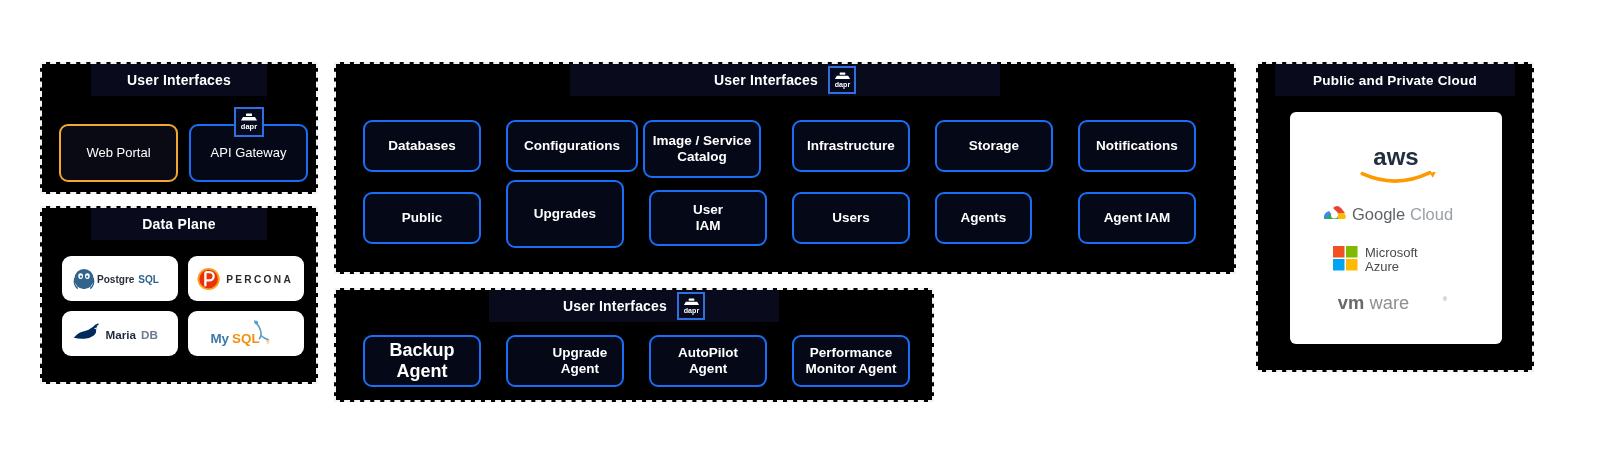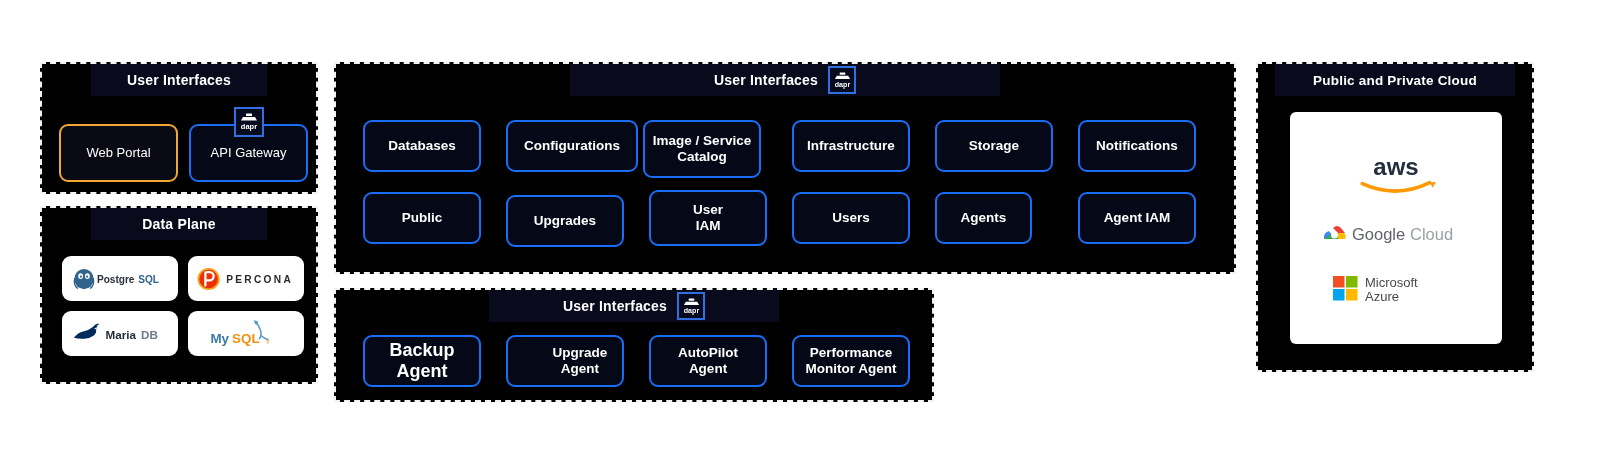--- a/index.html
+++ b/index.html
@@ -219,21 +219,21 @@
     <div class="card" style="left:599px; top:56px; width:118px; height:52px; font-size:13.5px;">
       <span>Storage</span>
     </div>
     <div class="card" style="left:742px; top:56px; width:118px; height:52px; font-size:13.5px;">
       <span>Notifications</span>
     </div>
 
     <div class="card" style="left:27px; top:128px; width:118px; height:52px; font-size:13.5px;">
       <span>Public</span>
     </div>
-    <div class="card" style="left:170px; top:131px; width:118px; height:52px; font-size:13.5px;">
+    <div class="card" style="left:170px; top:116px; width:118px; height:68px; font-size:13.5px;">
       <span>Upgrades</span>
     </div>
     <div class="card" style="left:313px; top:126px; width:118px; height:56px; font-size:13.5px; white-space:pre-line;">
       <span>User
 IAM</span>
     </div>
     <div class="card" style="left:456px; top:128px; width:118px; height:52px; font-size:13.5px;">
       <span>Users</span>
     </div>
     <div class="card" style="left:599px; top:128px; width:97px; height:52px; font-size:13.5px;">
@@ -307,16 +307,23 @@
         <svg width="130" height="34" viewBox="0 0 260 68" aria-hidden="true">
           <rect x="4" y="8" width="23" height="23" fill="#f25022"></rect>
           <rect x="30" y="8" width="23" height="23" fill="#7fba00"></rect>
           <rect x="4" y="34" width="23" height="23" fill="#00a4ef"></rect>
           <rect x="30" y="34" width="23" height="23" fill="#ffb900"></rect>
           <text x="68" y="30" font-family="Liberation Sans, sans-serif" font-size="26" fill="#4a4a4a">Microsoft</text>
           <text x="68" y="58" font-family="Liberation Sans, sans-serif" font-size="26" fill="#4a4a4a">Azure</text>
         </svg>
       </div>
 
+      <div class="cloud-logo">
+        <svg width="122" height="26" viewBox="0 0 250 54" aria-hidden="true">
+          <text x="4" y="40" font-family="Liberation Sans, sans-serif" font-size="38" font-weight="bold" fill="#696969">vm</text>
+          <text x="70" y="40" font-family="Liberation Sans, sans-serif" font-size="38" fill="#8f8f8f">ware</text>
+          <text x="222" y="22" font-family="Liberation Sans, sans-serif" font-size="12" fill="#8f8f8f">®</text>
+        </svg>
+      </div>
     </div>
   </div>
 
 </div>
 
 </body></html>

